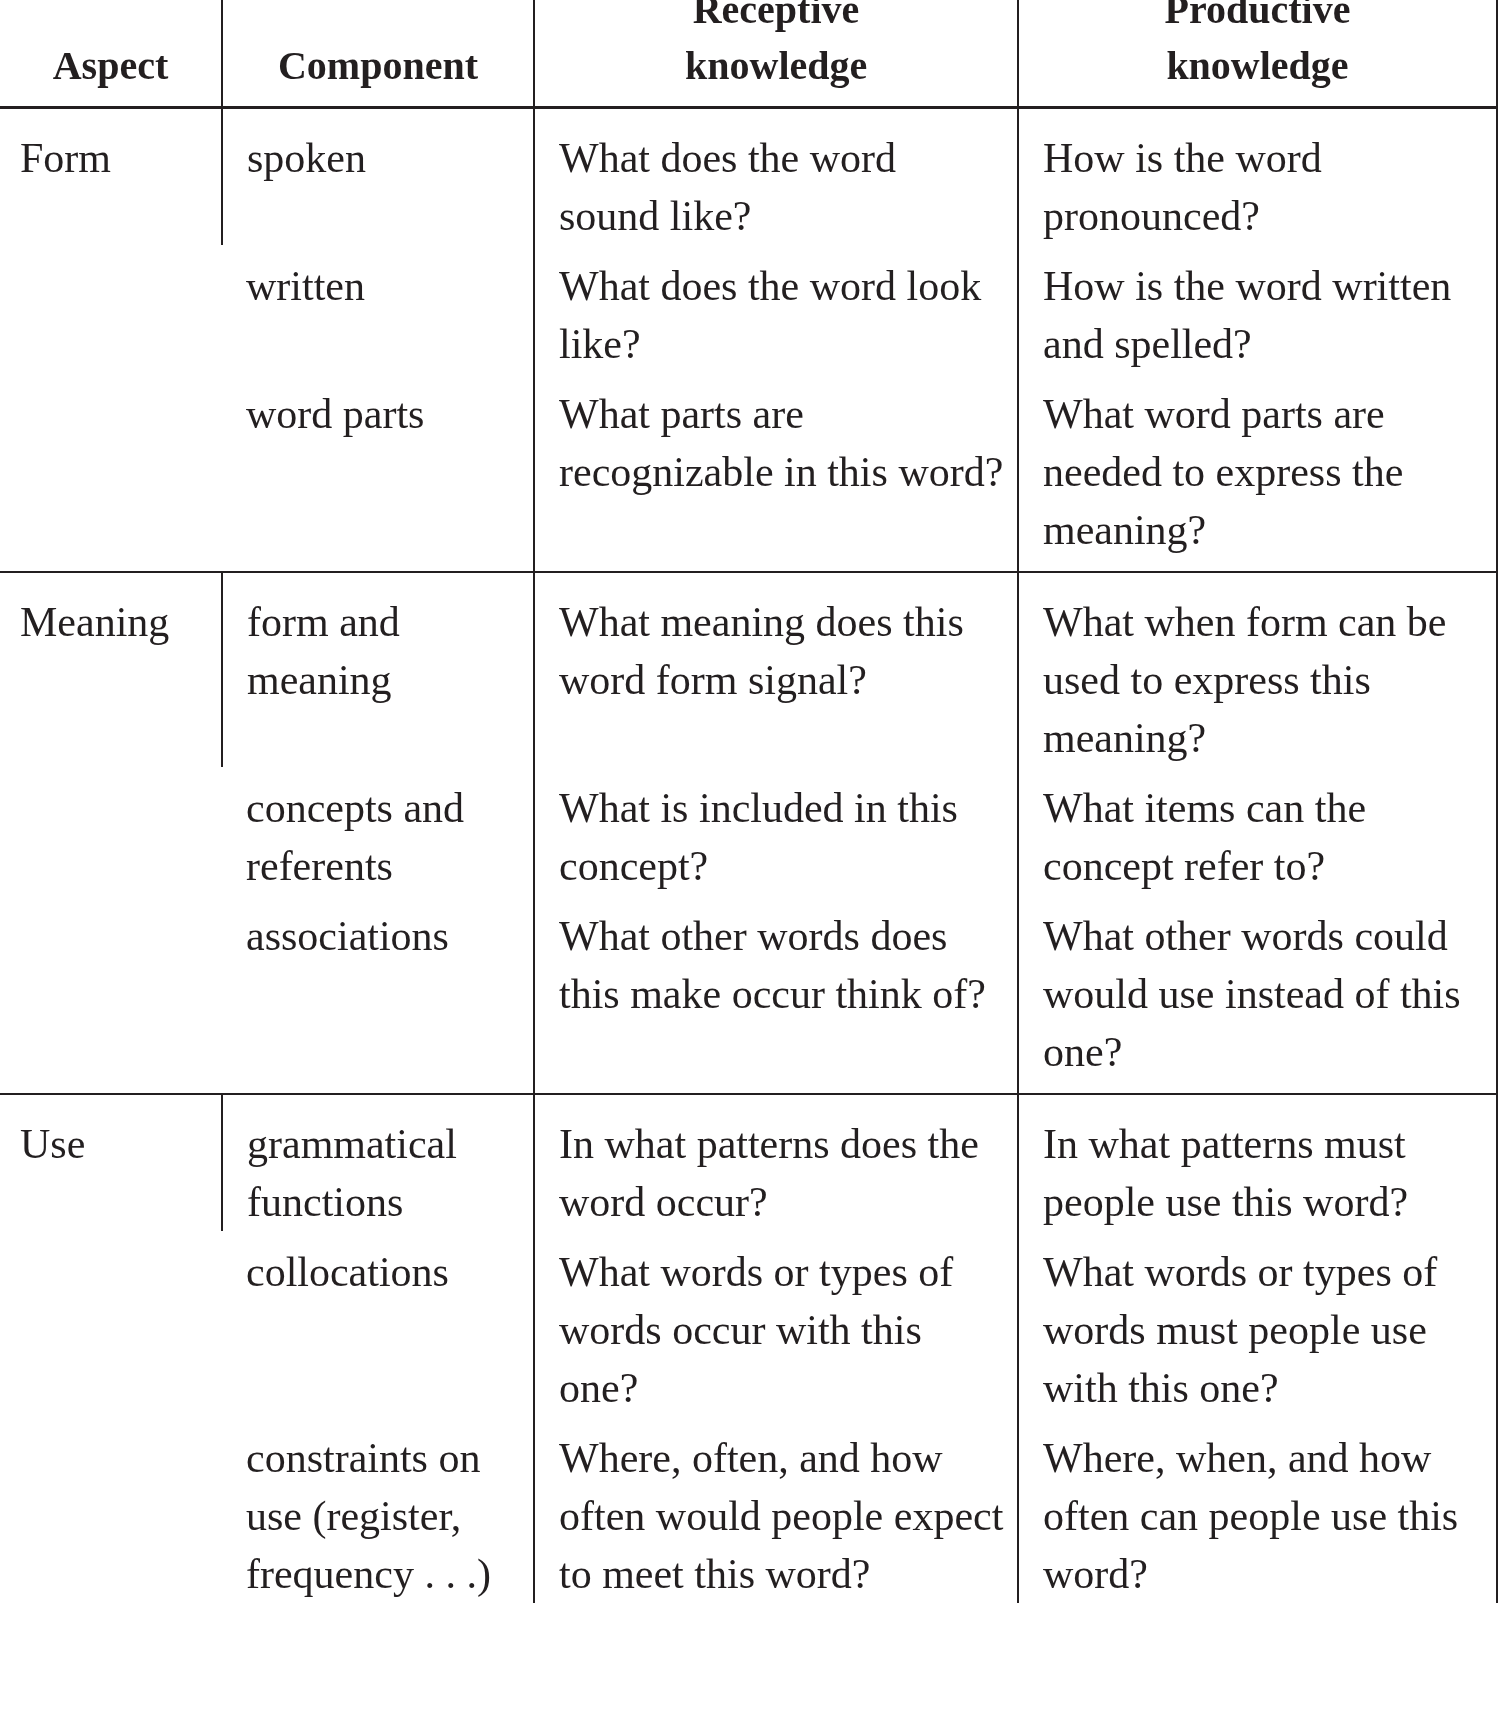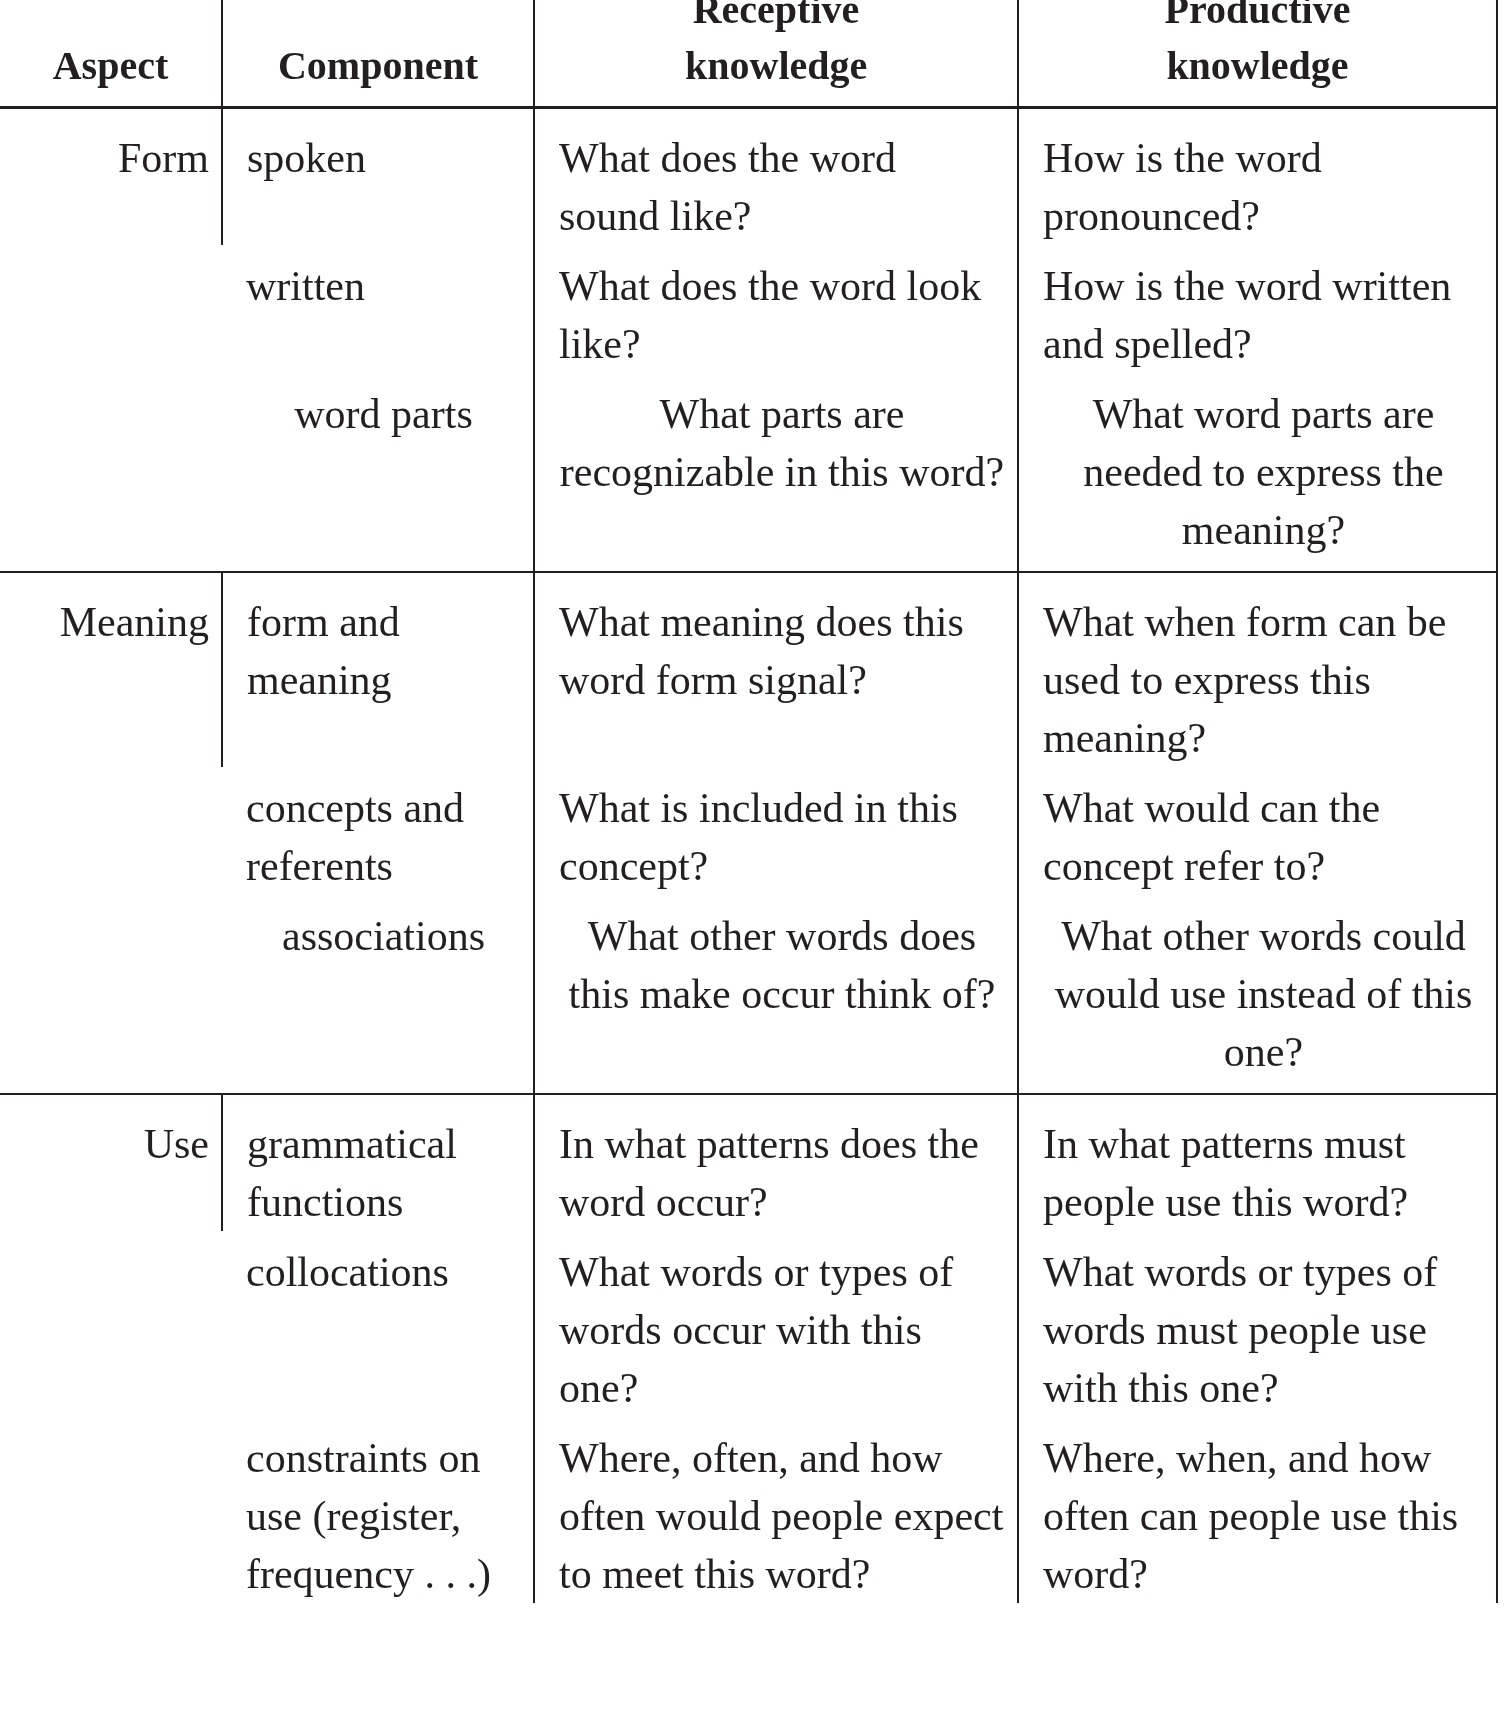--- a/index.html
+++ b/index.html
@@ -43,24 +43,24 @@
   th:first-child { text-align: center; }
   th + th, td + td { border-left: 2px solid #231f20; }
   th:last-child, td:last-child { border-right: 2px solid #231f20; }
 
   td {
     font-size: 42px;
     line-height: 58px;
     vertical-align: top;
     padding: 0 12px 0 24px;
   }
-  td.aspect { padding-left: 20px; text-align: right; }
+  td.aspect { padding-left: 20px; }
   tr.group-start td { padding-top: 20px; }
   tr.sub td { padding-top: 12px; }
-  tr.group-end td { padding-bottom: 12px; text-align: center; }
+  tr.group-end td { padding-bottom: 12px; }
   tr.group-end td, tr.group-end-aspect { border-bottom: 2px solid #231f20; }
   td.aspect-cell { border-bottom: 2px solid #231f20; }
   tr.last-group td.aspect-cell { border-bottom: none; }
 </style>
 </head>
 <body>
 
 <div class="table-wrap">
 <table>
   <colgroup>
@@ -98,21 +98,21 @@
 
     <tr class="group-start">
       <td class="aspect aspect-cell" rowspan="3">Meaning</td>
       <td>form and meaning</td>
       <td>What meaning does this word form signal?</td>
       <td>What when form can be used to express this meaning?</td>
     </tr>
     <tr class="sub">
       <td>concepts and referents</td>
       <td>What is included in this concept?</td>
-      <td>What would can the concept refer to?</td>
+      <td>What items can the concept refer to?</td>
     </tr>
     <tr class="sub group-end">
       <td>associations</td>
       <td>What other words does this make occur think of?</td>
       <td>What other words could would use instead of this one?</td>
     </tr>
 
     <tr class="group-start last-group">
       <td class="aspect aspect-cell" rowspan="3" style="border-bottom:none;">Use</td>
       <td>grammatical functions</td>

